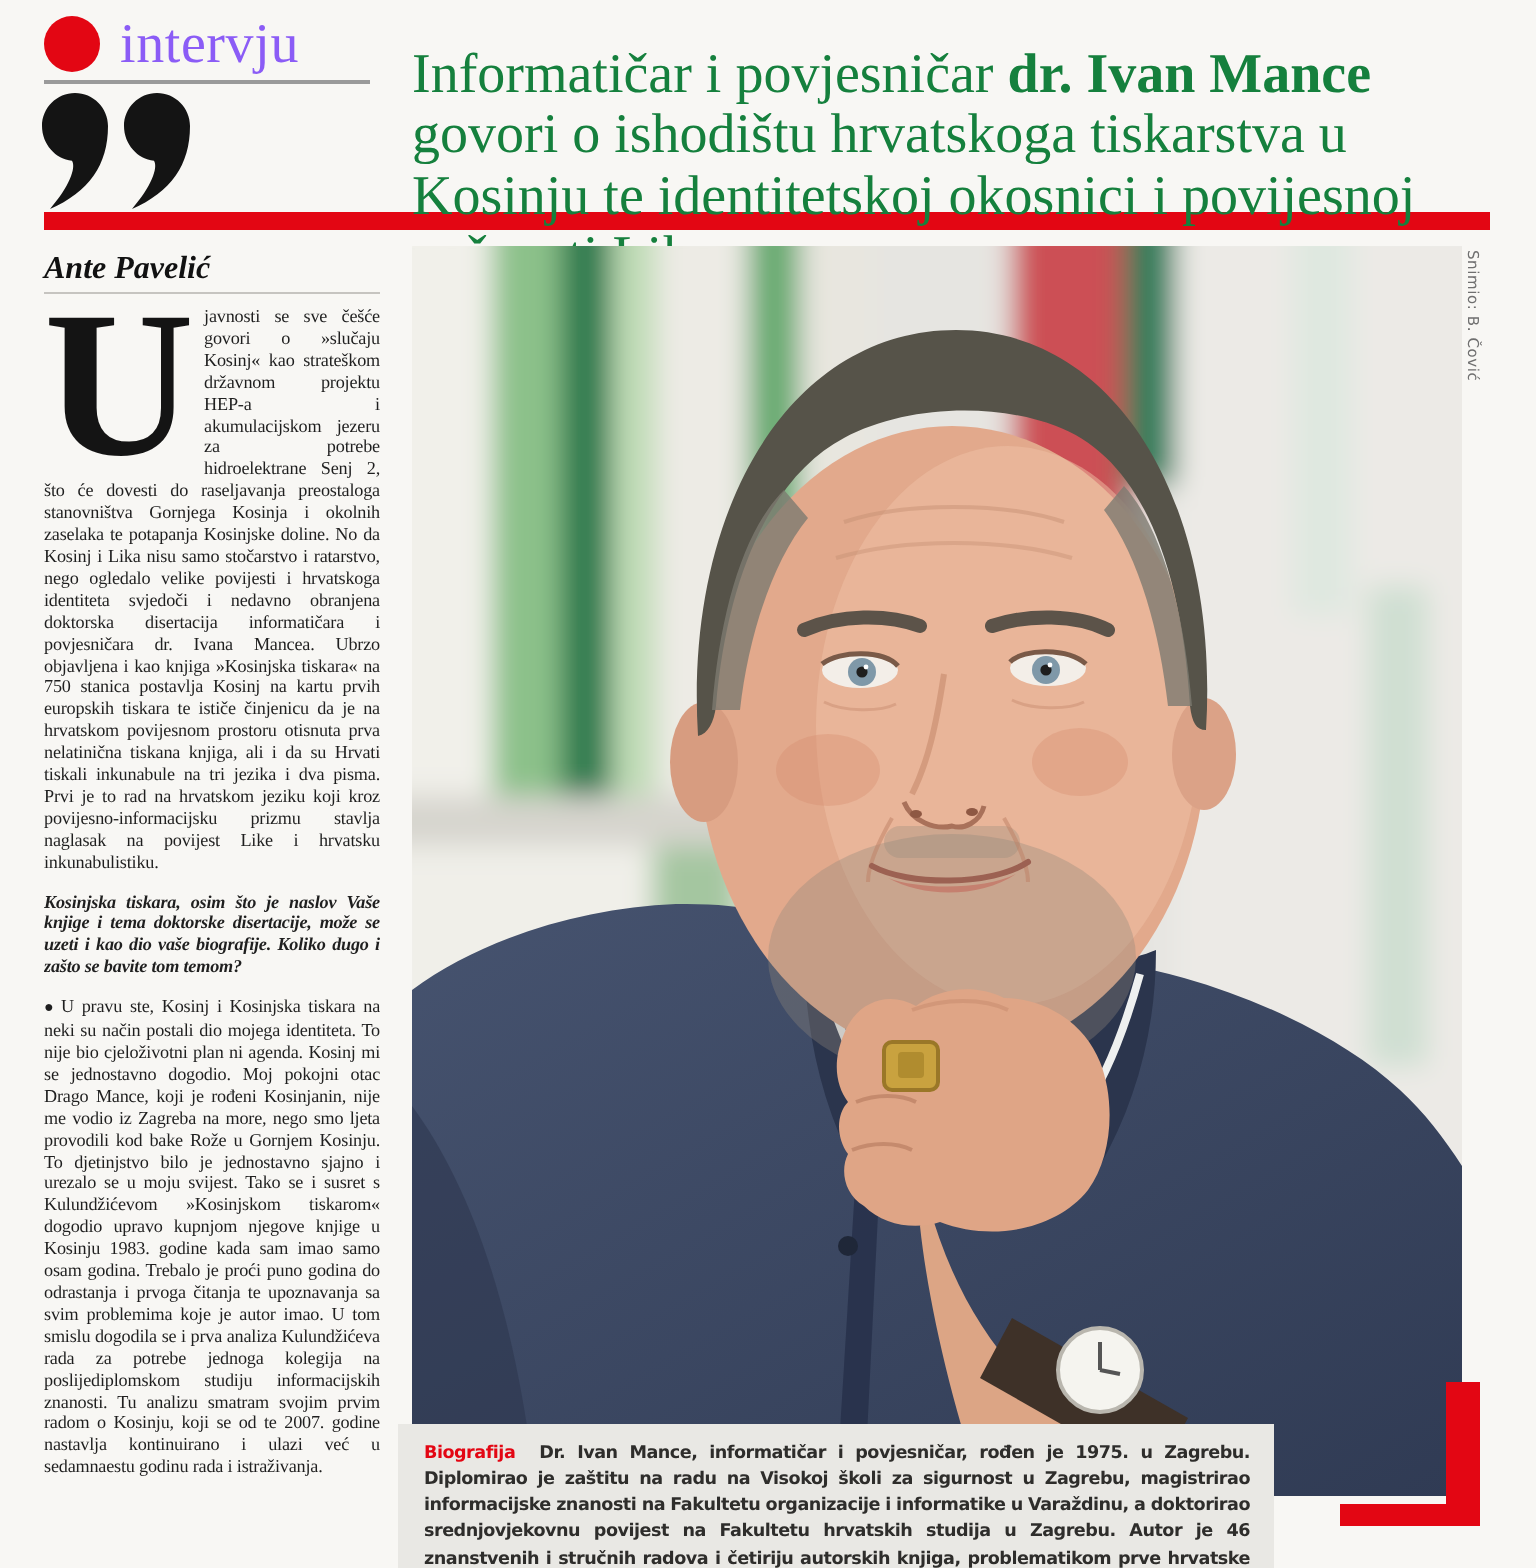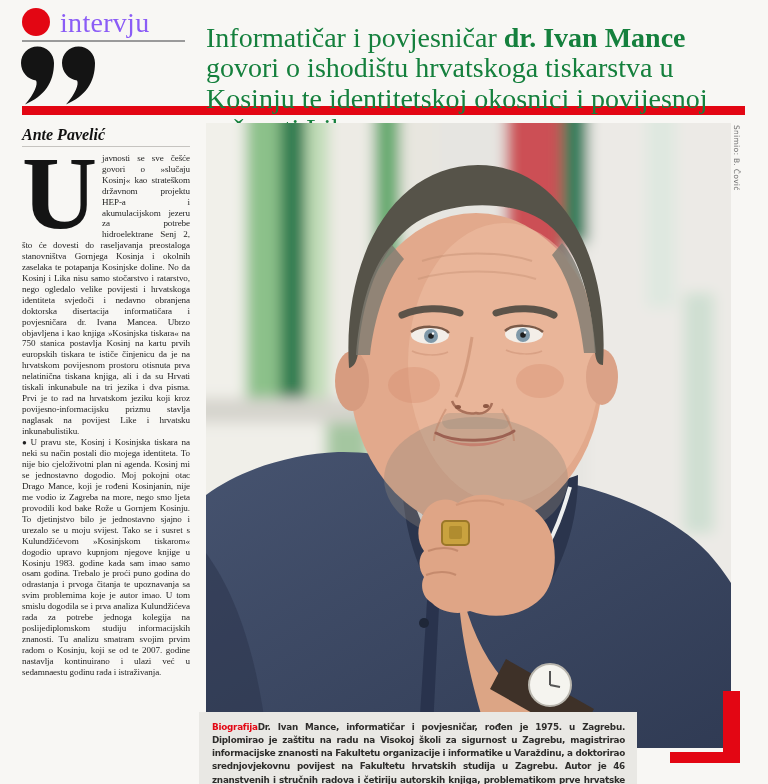--- a/index.html
+++ b/index.html
@@ -49,21 +49,21 @@
   }
 
   
   .bio-box{
     left:199px;top:703px;width:438px;height:81px;box-sizing:border-box;
     background:#e9e8e4;padding:9px 12px 0 13px;overflow:hidden;
     font-family:"DejaVu Sans",sans-serif;font-weight:700;
     font-size:8.8px;line-height:13.2px;letter-spacing:-0.25px;word-spacing:-0.8px;
     color:#2e2d2b;text-align:justify;
   }
-  .bio-label{color:#e30613;padding-right:0;}
+  .bio-label{color:#e30613;padding-right:12px;}
 
   
   .cb-v{left:723px;top:691px;width:17px;height:72px;background:#e30613;}
   .cb-h{left:670px;top:752px;width:70px;height:11px;background:#e30613;}
 </style>
 </head>
 <body>
 
 <div class="abs red-dot"></div>
 <div class="abs section-label">intervju</div>
@@ -78,20 +78,21 @@
 
 <div class="abs red-bar"></div>
 
 <h1 class="abs headline"><span>Informatičar i povjesničar </span><strong>dr. Ivan Mance</strong><span> govori o ishodištu hrvatskoga tiskarstva u Kosinju te identitetskoj okosnici i povijesnoj važnosti Like</span></h1>
 
 <div class="abs byline">Ante Pavelić</div>
 <div class="abs byline-rule"></div>
 
 <div class="abs article-col">
   <p class="lead"><span class="dropcap">U</span><span>javnosti se sve češće govori o »slučaju Kosinj« kao strateškom državnom projektu HEP-a i akumulacijskom jezeru za potrebe hidroelektrane Senj 2, što će dovesti do raseljavanja preostaloga stanovništva Gornjega Kosinja i okolnih zaselaka te potapanja Kosinjske doline. No da Kosinj i Lika nisu samo stočarstvo i ratarstvo, nego ogledalo velike povijesti i hrvatskoga identiteta svjedoči i nedavno obranjena doktorska disertacija informatičara i povjesničara dr. Ivana Mancea. Ubrzo objavljena i kao knjiga »Kosinjska tiskara« na 750 stanica postavlja Kosinj na kartu prvih europskih tiskara te ističe činjenicu da je na hrvatskom povijesnom prostoru otisnuta prva nelatinična tiskana knjiga, ali i da su Hrvati tiskali inkunabule na tri jezika i dva pisma. Prvi je to rad na hrvatskom jeziku koji kroz povijesno-informacijsku prizmu stavlja naglasak na povijest Like i hrvatsku inkunabulistiku.</span></p>
+  <p class="question">Kosinjska tiskara, osim što je naslov Vaše knjige i tema doktorske disertacije, može se uzeti i kao dio vaše biografije. Koliko dugo i zašto se bavite tom temom?</p>
   <p class="answer"><span class="bullet">●</span><span>U pravu ste, Kosinj i Kosinjska tiskara na neki su način postali dio mojega identiteta. To nije bio cjeloživotni plan ni agenda. Kosinj mi se jednostavno dogodio. Moj pokojni otac Drago Mance, koji je rođeni Kosinjanin, nije me vodio iz Zagreba na more, nego smo ljeta provodili kod bake Rože u Gornjem Kosinju. To djetinjstvo bilo je jednostavno sjajno i urezalo se u moju svijest. Tako se i susret s Kulundžićevom »Kosinjskom tiskarom« dogodio upravo kupnjom njegove knjige u Kosinju 1983. godine kada sam imao samo osam godina. Trebalo je proći puno godina do odrastanja i prvoga čitanja te upoznavanja sa svim problemima koje je autor imao. U tom smislu dogodila se i prva analiza Kulundžićeva rada za potrebe jednoga kolegija na poslijediplomskom studiju informacijskih znanosti. Tu analizu smatram svojim prvim radom o Kosinju, koji se od te 2007. godine nastavlja kontinuirano i ulazi već u sedamnaestu godinu rada i istraživanja.</span></p>
 </div>
 
 <figure class="abs photo" style="margin:0">
   <svg width="525" height="625" viewBox="0 0 525 625" aria-hidden="true">
     <defs>
       <filter id="bgblur" x="-10%" y="-10%" width="120%" height="120%">
           <feGaussianBlur stdDeviation="7"></feGaussianBlur>
         </filter>
       <linearGradient id="shirt" x1="0" y1="0" x2="1" y2="1">

